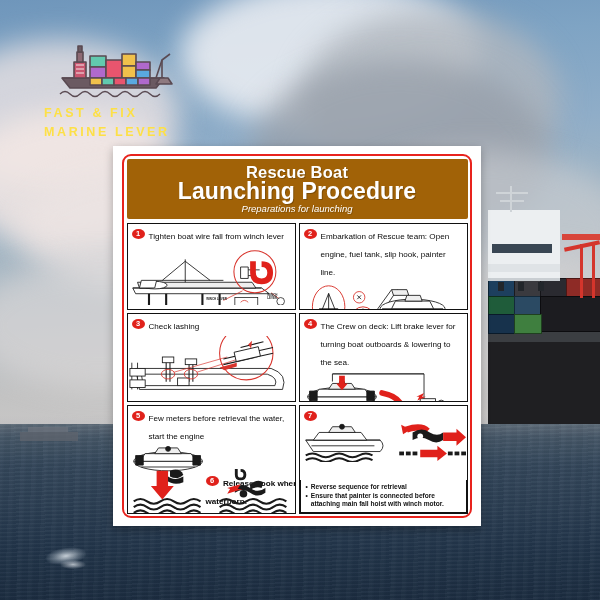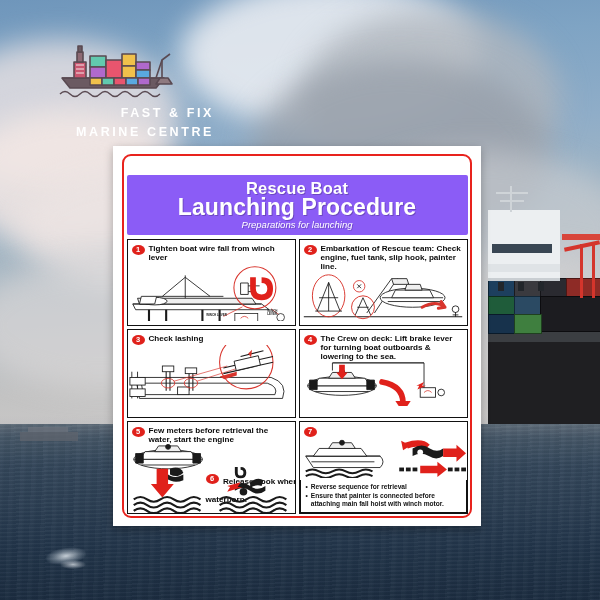--- a/index.html
+++ b/index.html
@@ -51,40 +51,40 @@
   .mast-yard{position:absolute;left:8px;top:6px;width:32px;height:2px;background:#cfd4d8;}
   .mast-yard2{position:absolute;left:12px;top:14px;width:24px;height:2px;background:#cfd4d8;}
   .crane{position:absolute;left:76px;top:58px;width:36px;height:4px;background:#d4352c;transform:rotate(-12deg);}
   .crane-leg{position:absolute;left:92px;top:58px;width:3px;height:54px;background:#d4352c;}
   .crane-leg2{position:absolute;left:104px;top:58px;width:3px;height:54px;background:#d4352c;}
   .crane-base{position:absolute;left:74px;top:48px;width:38px;height:6px;background:#d8453a;}
   .cont{position:absolute;}
   
   #logo{position:absolute;left:44px;top:44px;width:170px;height:98px;}
   .logo-text{
-    text-align:right;color:#ffffff;font-weight:700;font-size:12.5px;
+    text-align:left;color:#fde047;font-weight:700;font-size:12.5px;
     letter-spacing:2.6px;line-height:19px;font-family:"Liberation Sans",sans-serif;
   }
   
   #poster{
     position:absolute;left:113px;top:146px;width:368px;height:380px;
     background:#ffffff;box-shadow:0 3px 9px rgba(0,0,0,.28);
   }
   .poster-frame{
     position:absolute;left:9px;top:8px;right:9px;bottom:8px;
     border:2.5px solid #e8231d;border-radius:9px;
     padding:4px;box-sizing:border-box;
   }
   .poster-inner{
     position:absolute;left:13.5px;top:12.5px;right:13.5px;bottom:12.5px;
     display:flex;flex-direction:column;
   }
   .title-bar{
-    background:#8b5cf6;color:#fff;text-align:center;
-    padding:5px 4px 4px;border-radius:2px;flex:0 0 auto;margin-top:16px;
+    background:#a16207;color:#fff;text-align:center;
+    padding:5px 4px 4px;border-radius:2px;flex:0 0 auto;
   }
   .t1{font-size:16.5px;font-weight:bold;line-height:17px;letter-spacing:.2px;
       text-shadow:1px 1px 0 rgba(0,0,0,.22);}
   .t2{font-size:23px;font-weight:bold;line-height:20px;letter-spacing:.1px;
       text-shadow:1px 1px 0 rgba(0,0,0,.22);}
   .t3{font-size:9.5px;font-style:italic;font-weight:normal;line-height:13px;margin-top:1px;
       text-shadow:1px 1px 0 rgba(0,0,0,.18);}
   .grid{flex:1 1 auto;display:flex;flex-direction:column;gap:3px;margin-top:4px;}
   .row{display:flex;gap:3px;}
   .r1{flex:0 0 87px;} .r2{flex:0 0 89px;} .r3{flex:1 1 auto;}
@@ -93,21 +93,21 @@
   .cell-body{position:relative;flex:1 1 auto;}
   .hdr{display:flex;gap:4px;padding:4px 4px 0 4px;align-items:flex-start;}
   .badge{
     flex:0 0 auto;width:13px;height:10px;border-radius:50%;background:#e0211b;color:#fff;
     font-size:7.5px;font-weight:bold;line-height:10px;text-align:center;margin-top:1px;
   }
   .badge-inline{
     display:inline-block;width:13px;height:10px;border-radius:50%;background:#e0211b;color:#fff;
     font-size:7.5px;font-weight:bold;line-height:10px;text-align:center;vertical-align:middle;
   }
-  .htxt{font-size:8.1px;font-weight:bold;line-height:9px;color:#0a0a0a;}
+  .htxt{font-size:8.1px;font-weight:normal;line-height:18px;color:#0a0a0a;}
   .sub6{position:absolute;left:78px;top:26px;width:96px;}
   .sub6 .htxt{font-size:8.1px;font-weight:bold;line-height:10.4px;}
   .art{position:absolute;inset:0;pointer-events:none;}
   .notes{border:1.6px solid #111;border-top:none;background:#fff;padding:3px 5px 3px 5px;}
   .note{display:flex;gap:3px;font-size:6.6px;font-weight:bold;line-height:8.4px;color:#111;}
   .note .bull{flex:0 0 auto;}
   .cell-7{display:flex;flex-direction:column;}
 </style>
 </head>
 <body>
@@ -193,21 +193,21 @@
       <rect x="94" y="34" width="12" height="7" fill="#b069cc"></rect>
 
       <path d="M118 38 L118 16 L126 10"></path>
       <path d="M112 40 L128 40 L124 34 L116 34 Z" fill="#8e7a80"></path>
       <path d="M118 16 L112 34"></path>
 
       <path d="M16 50 q5 -5 10 0 q5 5 10 0 q5 -5 10 0 q5 5 10 0 q5 -5 10 0 q5 5 10 0 q5 -5 10 0 q5 5 10 0 q5 -5 10 0 q5 5 10 0" stroke="#5a4a52" stroke-width="1.4"></path>
     </g>
   </svg>
   <div class="logo-text">FAST &amp; FIX</div>
-  <div class="logo-text">MARINE CENTRE</div>
+  <div class="logo-text">MARINE LEVER</div>
 </div>
 
 <div id="poster">
   <div class="poster-frame"></div>
   <div class="poster-inner">
 
     <div class="title-bar">
       <div class="t1">Rescue Boat</div>
       <div class="t2">Launching Procedure</div>
       <div class="t3">Preparations for launching</div>
@@ -252,21 +252,21 @@
                 <path d="M118 59 q4 -4 8 0" stroke="#d8342c"></path>
                 <circle cx="160" cy="58" r="4"></circle>
               </g>
             </svg>
           </div>
         </div>
 
         <div class="cell">
           <div class="hdr">
             <div class="badge">2</div>
-            <div class="htxt">Embarkation of Rescue team: Check engine, fuel tank, slip hook, painter line.</div>
+            <div class="htxt">Embarkation of Rescue team: Open engine, fuel tank, slip hook, painter line.</div>
           </div>
           <div class="cell-body">
             <svg class="art" viewBox="0 0 175 56" preserveAspectRatio="none">
               <g stroke="#1a1a1a" stroke-width="0.9" fill="none">
                 <path d="M4 48 L170 48" stroke-width="1.1"></path>
                 <ellipse cx="30" cy="26" rx="17" ry="22" stroke="#d8342c" stroke-width="1"></ellipse>
                 <path d="M30 12 L18 42 M30 12 L42 42 M20 28 L40 28 M30 12 L30 42"></path>
                 <path d="M16 42 L44 42"></path>
                 <circle cx="62" cy="16" r="6" stroke="#d8342c" stroke-width="0.9"></circle>
                 <path d="M60 14 L64 18 M60 18 L64 14"></path>

